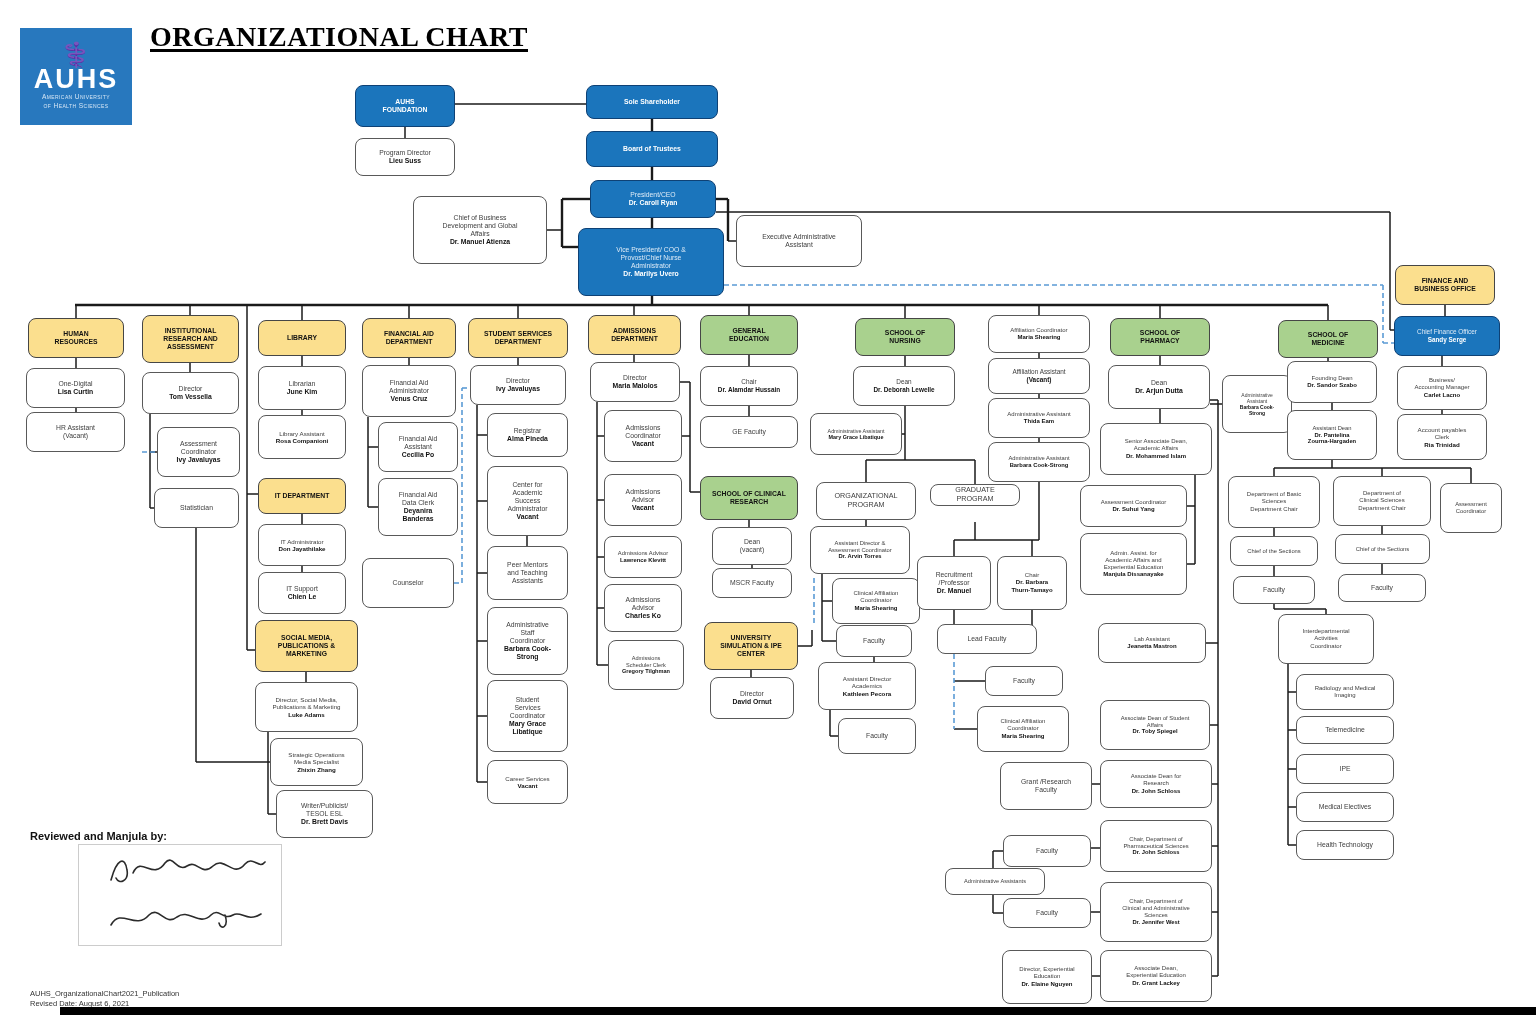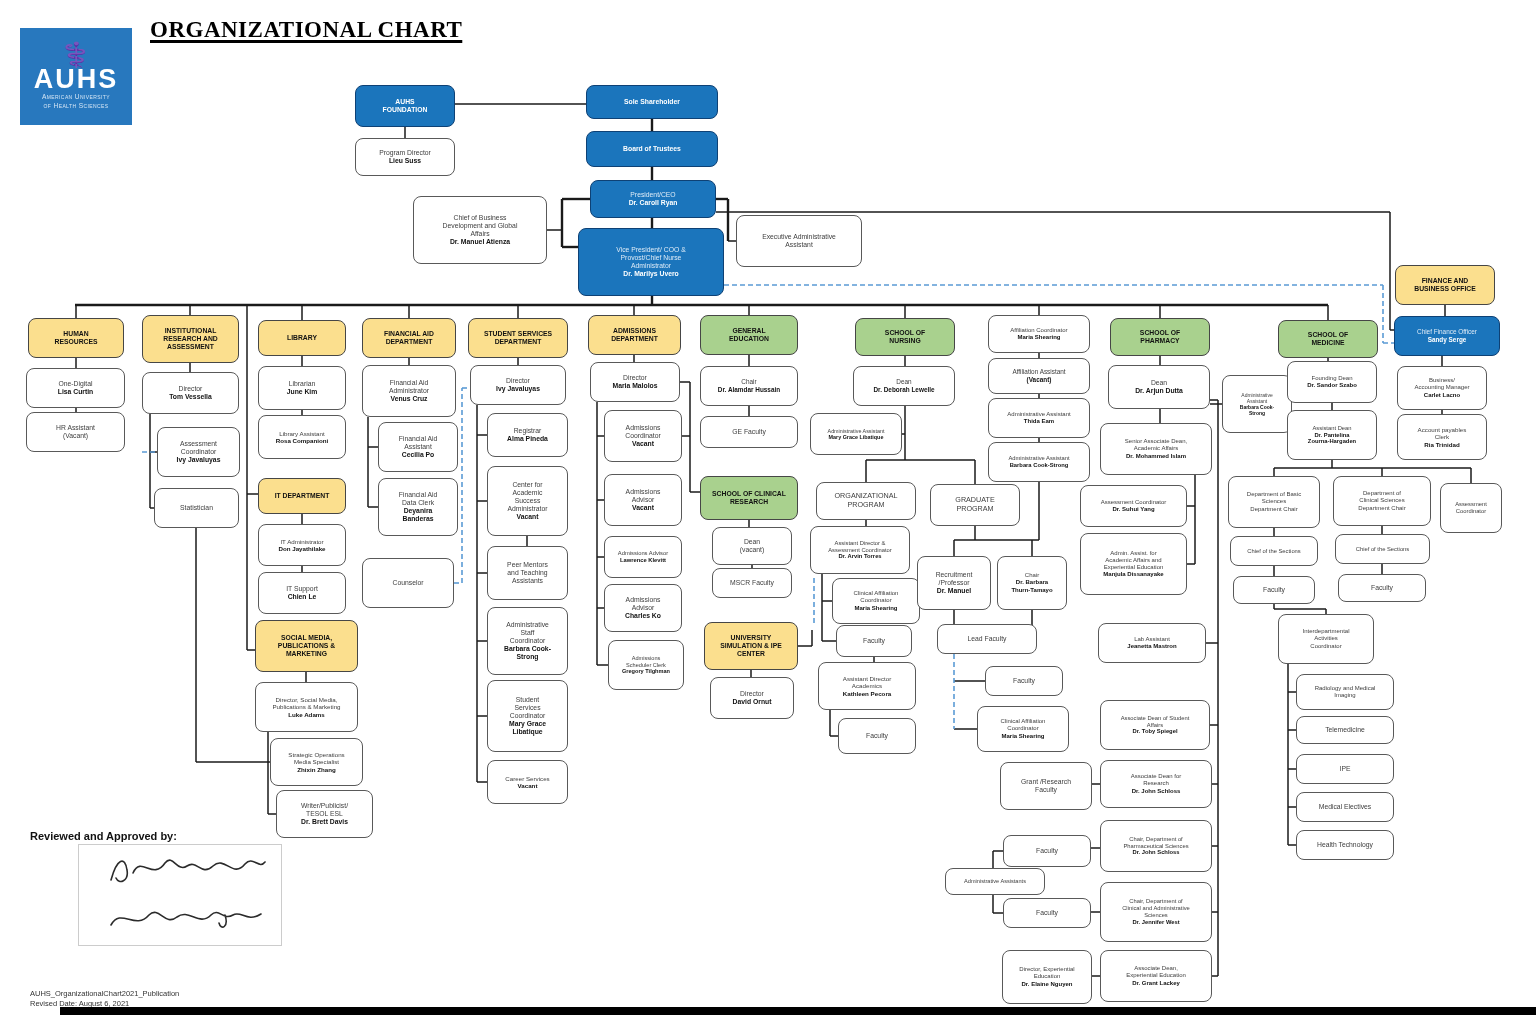--- a/index.html
+++ b/index.html
@@ -12,21 +12,21 @@
        padding:2px 3px;line-height:1.2;z-index:2;background:#fff;}
   .node.white{background:#ffffff;border:1.2px solid #595959;color:#3d3d3d;}
   .node.blue{border:1.4px solid #0e4175;color:#ddebf7;}
   .node.yellow{border:1.3px solid #464646;color:#1a1a1a;}
   .node.green{border:1.3px solid #464646;color:#1a1a1a;}
   .node .ln{width:100%;}
   .node .b{font-weight:bold;color:#111;}
   .node.blue .b{color:#ffffff;}
   .node.yellow .ln,.node.green .ln{font-weight:bold;}
   #title{position:absolute;left:150px;top:2px;font-family:"Liberation Serif",serif;
-       font-weight:bold;font-size:23px;letter-spacing:.5px;color:#000;z-index:3;
+       font-weight:bold;font-size:28px;letter-spacing:.5px;color:#000;z-index:3;
        text-decoration:underline;text-decoration-thickness:2.5px;text-underline-offset:3px;}
   #logo{position:absolute;left:20px;top:28px;width:112px;height:97px;z-index:3;
        display:flex;flex-direction:column;align-items:center;justify-content:center;color:#fff;}
   #logo .emblem{font-size:24px;line-height:1;margin-bottom:-2px;}
   #logo .abbr{font-size:27px;font-weight:bold;letter-spacing:2px;line-height:1.05;}
   #logo .sub{font-size:6.6px;letter-spacing:.4px;color:#d6e7f6;font-variant:small-caps;line-height:1.25;}
   #approval{position:absolute;left:30px;top:830px;z-index:3;}
   #approval .heading{font-weight:bold;font-size:11px;color:#111;}
   #sigbox{position:absolute;left:78px;top:844px;width:202px;height:100px;
        border:1px solid #cccccc;background:#fff;z-index:3;}
@@ -464,21 +464,21 @@
         <div class="ln b">Dr. Deborah Lewelle</div>
       </div>
       <div class="node white" style="left: 810px; top: 413px; width: 92px; height: 42px; font-size: 5.4px;">
         <div class="ln">Administrative Assistant</div>
         <div class="ln b">Mary Grace Libatique</div>
       </div>
       <div class="node white" style="left: 816px; top: 482px; width: 100px; height: 38px; font-size: 7.2px;">
         <div class="ln">ORGANIZATIONAL</div>
         <div class="ln">PROGRAM</div>
       </div>
-      <div class="node white" style="left: 930px; top: 484px; width: 90px; height: 42px; font-size: 7.2px;">
+      <div class="node white" style="left: 930px; top: 484px; width: 90px; height: 22px; font-size: 7.2px;">
         <div class="ln">GRADUATE</div>
         <div class="ln">PROGRAM</div>
       </div>
       <div class="node white" style="left: 810px; top: 526px; width: 100px; height: 48px; font-size: 5.8px;">
         <div class="ln">Assistant Director &amp;</div>
         <div class="ln">Assessment Coordinator</div>
         <div class="ln b">Dr. Arvin Torres</div>
       </div>
       <div class="node white" style="left: 832px; top: 578px; width: 88px; height: 46px; font-size: 6px;">
         <div class="ln">Clinical Affiliation</div>
@@ -672,21 +672,21 @@
         <div class="ln b">Carlet Lacno</div>
       </div>
       <div class="node white" style="left: 1397px; top: 414px; width: 90px; height: 46px; font-size: 6.2px;">
         <div class="ln">Account payables</div>
         <div class="ln">Clerk</div>
         <div class="ln b">Ria Trinidad</div>
       </div>
     </div>
 
   <div id="approval">
-    <div class="heading">Reviewed and Approved by:</div>
+    <div class="heading">Reviewed and Manjula by:</div>
   </div>
   <div id="sigbox"></div>
 
   <svg class="sig-svg" style="left:105px;top:850px" width="165" height="40">
     <path d="M6,30 C12,8 20,6 22,20 C24,31 14,35 11,28 M28,23 C36,5 48,31 60,13 C68,3 72,23 82,16 C92,9 96,27 108,16 C120,5 128,29 140,14 C148,5 154,20 160,12" stroke="#2b2b2b" stroke-width="1.6" fill="none" stroke-linecap="round"></path>
   </svg>
   <div class="sigline" style="left:103px;top:891px;width:152px"></div>
   <div class="siglabel" style="left:106px;top:894px">Chair, Board of Trustees</div>
 
   <svg class="sig-svg" style="left:105px;top:905px" width="165" height="28">

